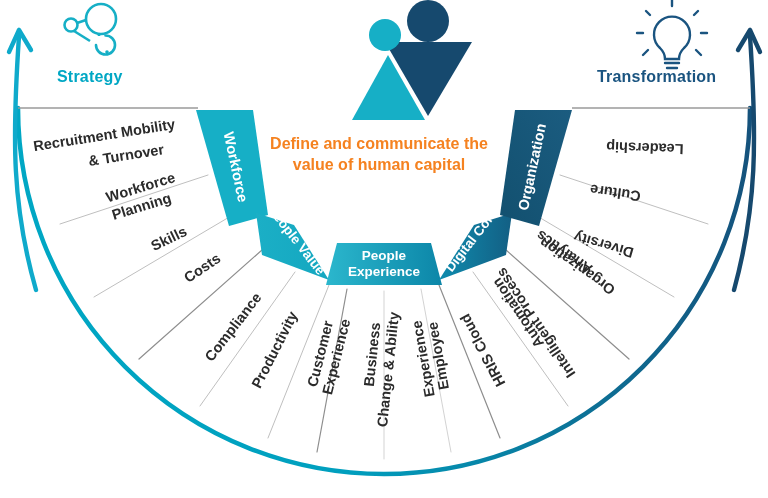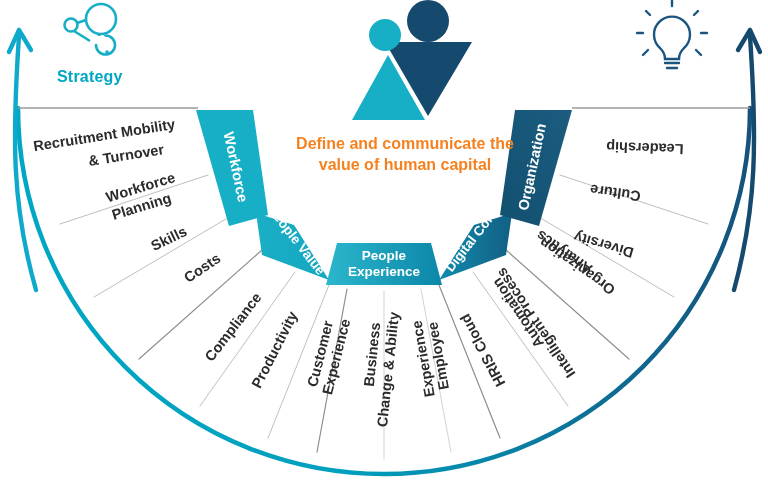--- a/index.html
+++ b/index.html
@@ -5,21 +5,21 @@
   html,body{margin:0;padding:0;background:#ffffff;}
   body{width:768px;height:498px;overflow:hidden;font-family:"Liberation Sans",sans-serif;}
   #stage{position:relative;width:768px;height:498px;background:#fff;}
   #svgroot{position:absolute;left:0;top:0;width:768px;height:498px;}
 
   .hdr-label{position:absolute;font-weight:bold;font-size:16px;letter-spacing:.2px;}
   #lbl-strategy{left:57px;top:68px;color:#00A7C4;}
   #lbl-transformation{left:597px;top:68px;color:#1A5480;}
 
   #center-msg{
-    position:absolute;left:290px;top:133px;width:230px;
+    position:absolute;left:264px;top:133px;width:230px;
     text-align:center;color:#F58220;font-weight:bold;font-size:16px;line-height:21px;
   }
 </style>
 </head>
 <body>
 
 <div id="stage">
 
   <svg id="svgroot" viewBox="0 0 768 498" xmlns="http://www.w3.org/2000/svg">
     <defs>
@@ -206,16 +206,17 @@
     <g>
       <circle cx="428" cy="21" r="21" fill="#16496E"></circle>
       <polygon points="385,42 472,42 428,116" fill="#16496E"></polygon>
       <circle cx="385" cy="35" r="16" fill="#16AFC6"></circle>
       <polygon points="352,120 425,120 388,55" fill="#16AFC6"></polygon>
     </g>
   </svg>
 
   <div id="lbl-strategy" class="hdr-label">Strategy</div>
 
+  <div id="lbl-transformation" class="hdr-label">Transformation</div>
 
   <div id="center-msg">Define and communicate the value of human capital</div>
 
 </div>
 
 </body></html>

